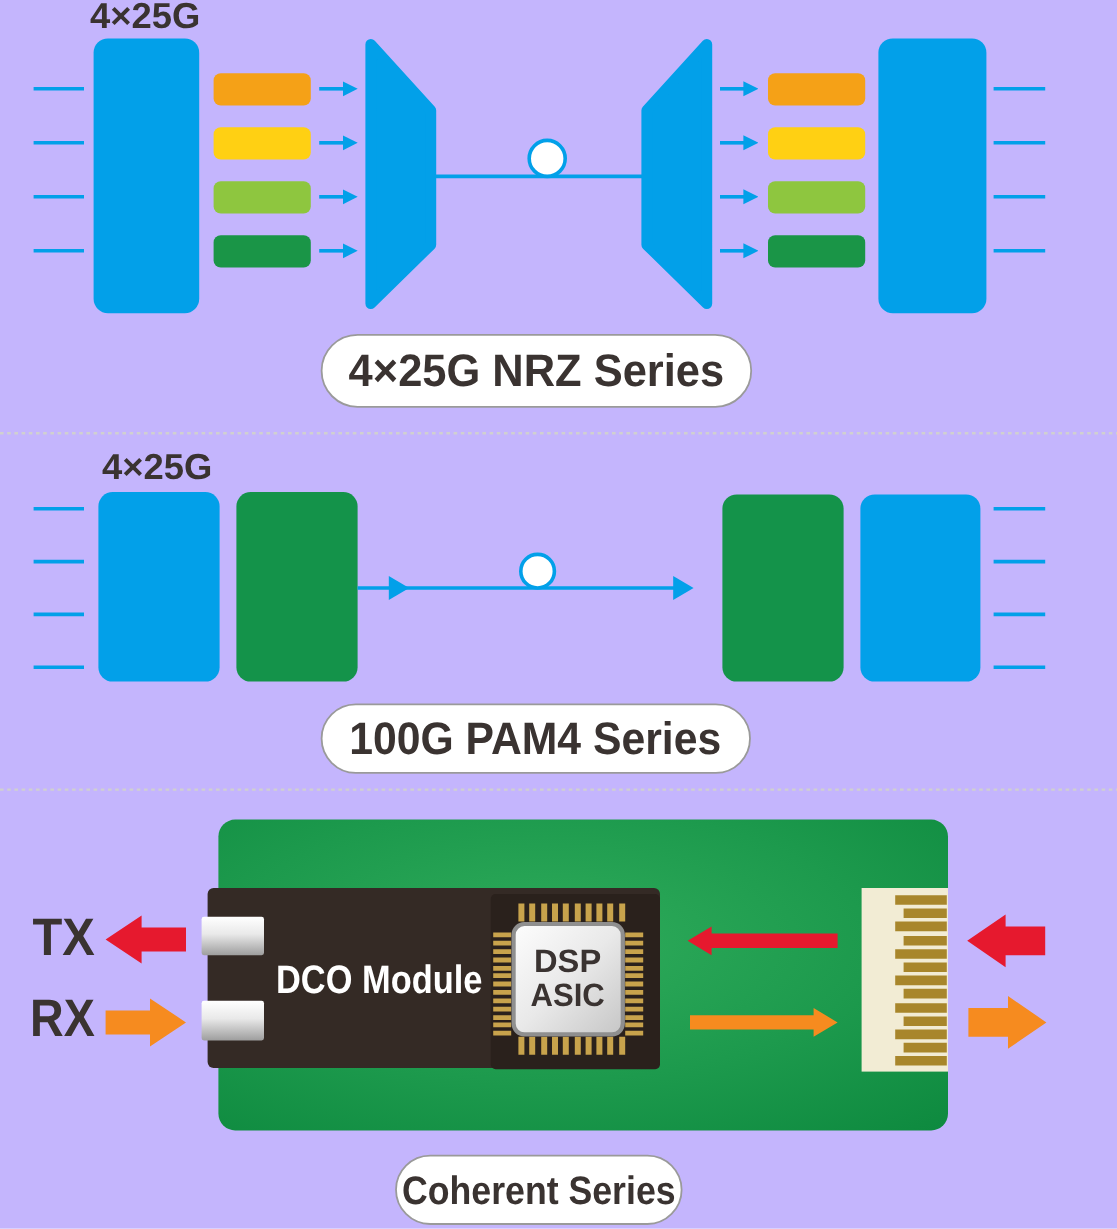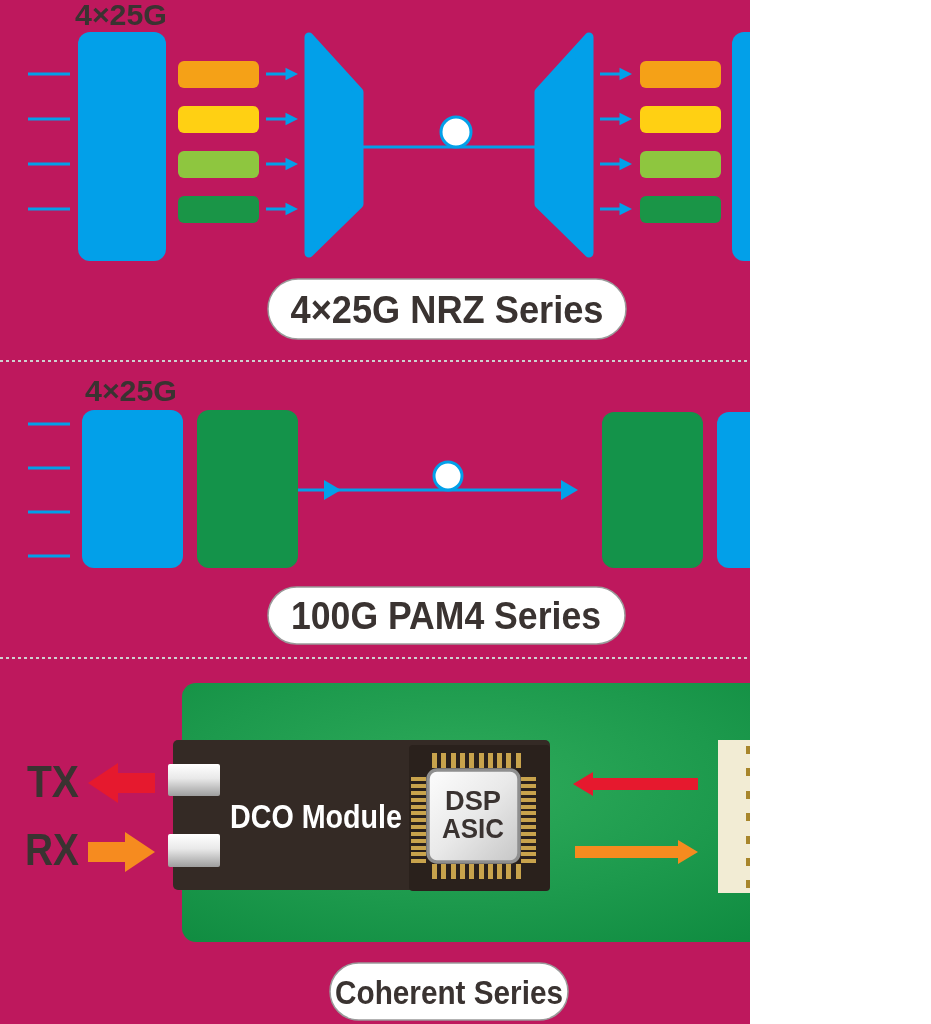--- a/index.html
+++ b/index.html
@@ -1,16 +1,16 @@
 <!DOCTYPE html>
 <html><head>
 <meta charset="utf-8">
 <style>
   html,body{margin:0;padding:0;background:#fff;}
-  .stage{position:relative;width:750px;height:1024px;background:#be185d;overflow:hidden;}
+  .stage{position:relative;width:931px;height:1024px;background:#c4b5fd;overflow:hidden;}
   svg{display:block;}
   text{font-family:"Liberation Sans","DejaVu Sans",sans-serif;font-weight:bold;fill:#3A3331;}
   .pill{fill:#ffffff;stroke:#9a9a9a;stroke-width:1.5;}
   .bluefill{fill:#02A0E9;}
   .blueline{stroke:#02A0E9;stroke-width:3;fill:none;}
   .greenfill{fill:#14934A;}
   .white-text{fill:#ffffff;}
 </style>
 </head>
 <body>

